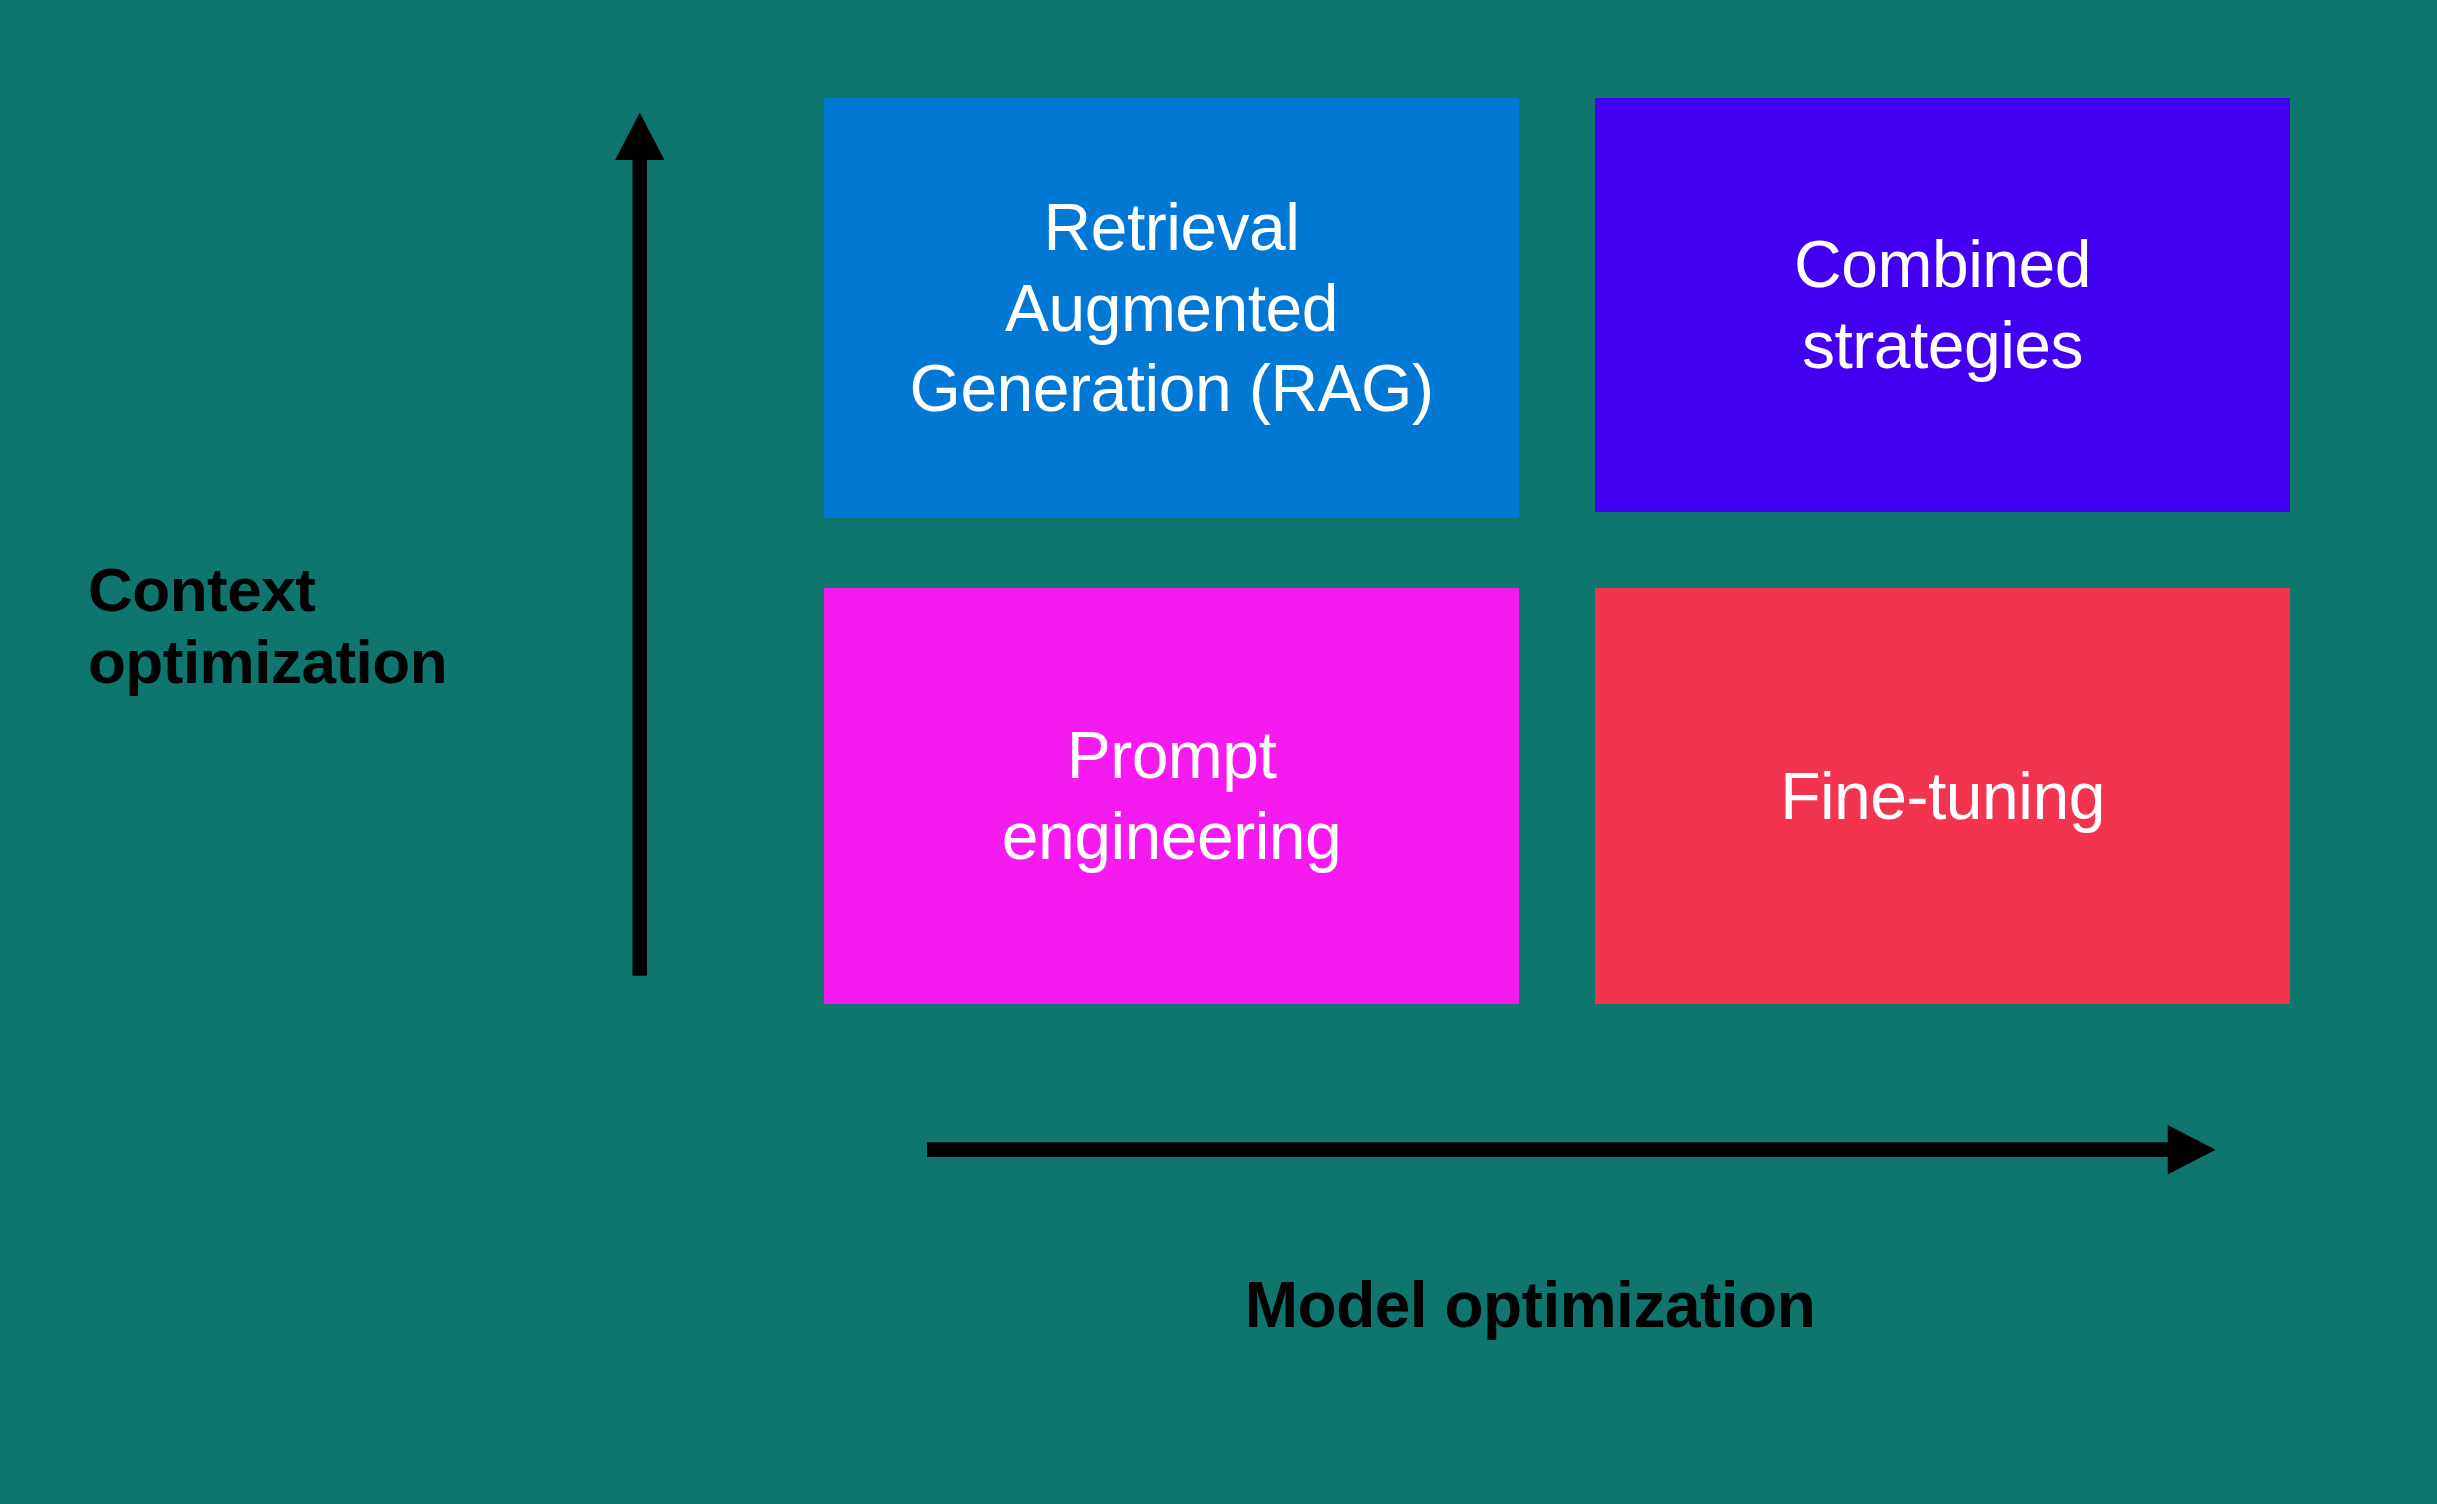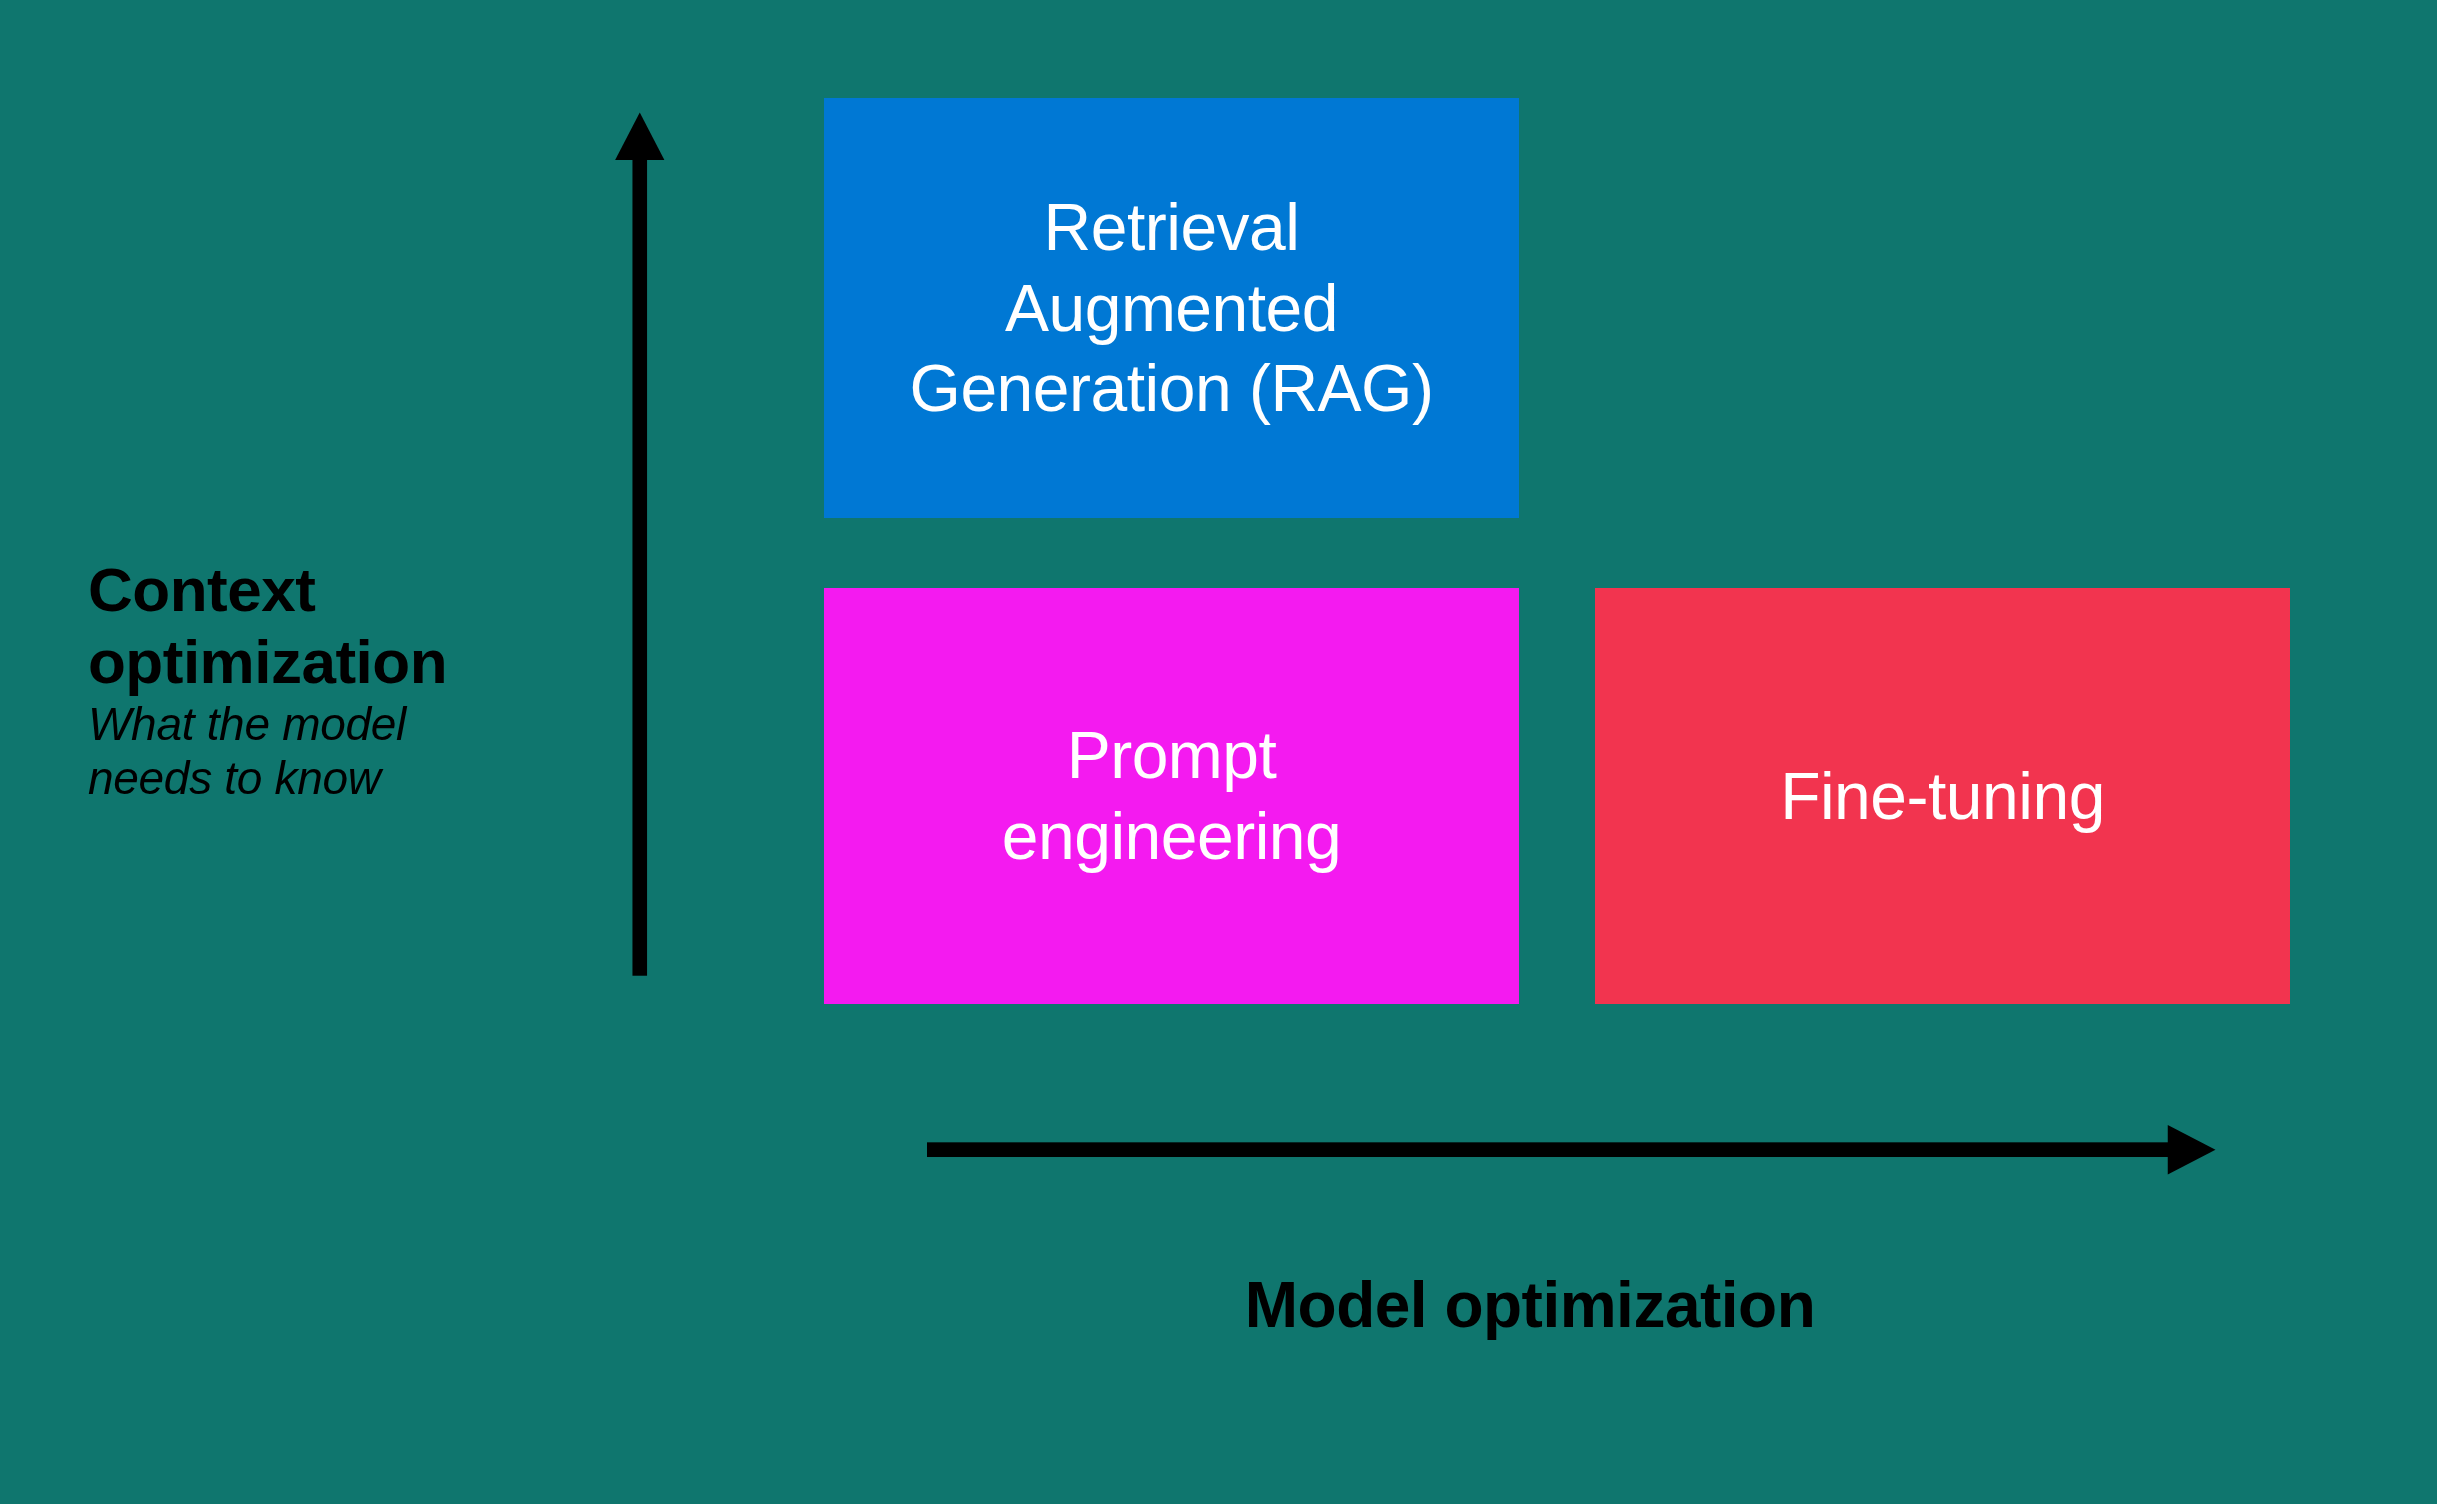--- a/index.html
+++ b/index.html
@@ -104,31 +104,31 @@
     <svg width="1294" height="83" viewBox="0 0 1410 90" xmlns="http://www.w3.org/2000/svg">
       <rect x="0" y="35" width="1362" height="16" fill="#000000"></rect>
       <polygon points="1404,43 1352,70 1352,16" fill="#000000"></polygon>
     </svg>
   </div>
 
   <div id="quad-rag" class="quad" style="background-color: rgb(0, 120, 212); color: rgb(255, 255, 255);">Retrieval
 Augmented
 Generation (RAG)</div>
 
+  <div id="quad-comb" class="quad" style="background-color: rgb(65, 0, 240); color: rgb(255, 255, 255);">Combined
+strategies</div>
 
   <div id="quad-prompt" class="quad" style="background-color: rgb(244, 26, 240); color: rgb(255, 255, 255);">Prompt
 engineering</div>
 
   <div id="quad-ft" class="quad" style="background-color: rgb(242, 52, 79); color: rgb(255, 255, 255);">Fine-tuning</div>
 
   <div id="y-axis-label" class="axis-label">
     <span class="main">Context
 optimization</span>
-    <span class="sub">What the model
-needs to know</span>
   </div>
 
   <div id="x-axis-label" class="axis-label">
     <span class="main">Model optimization</span>
   </div>
 
 </div>
 
 
 </body></html>

